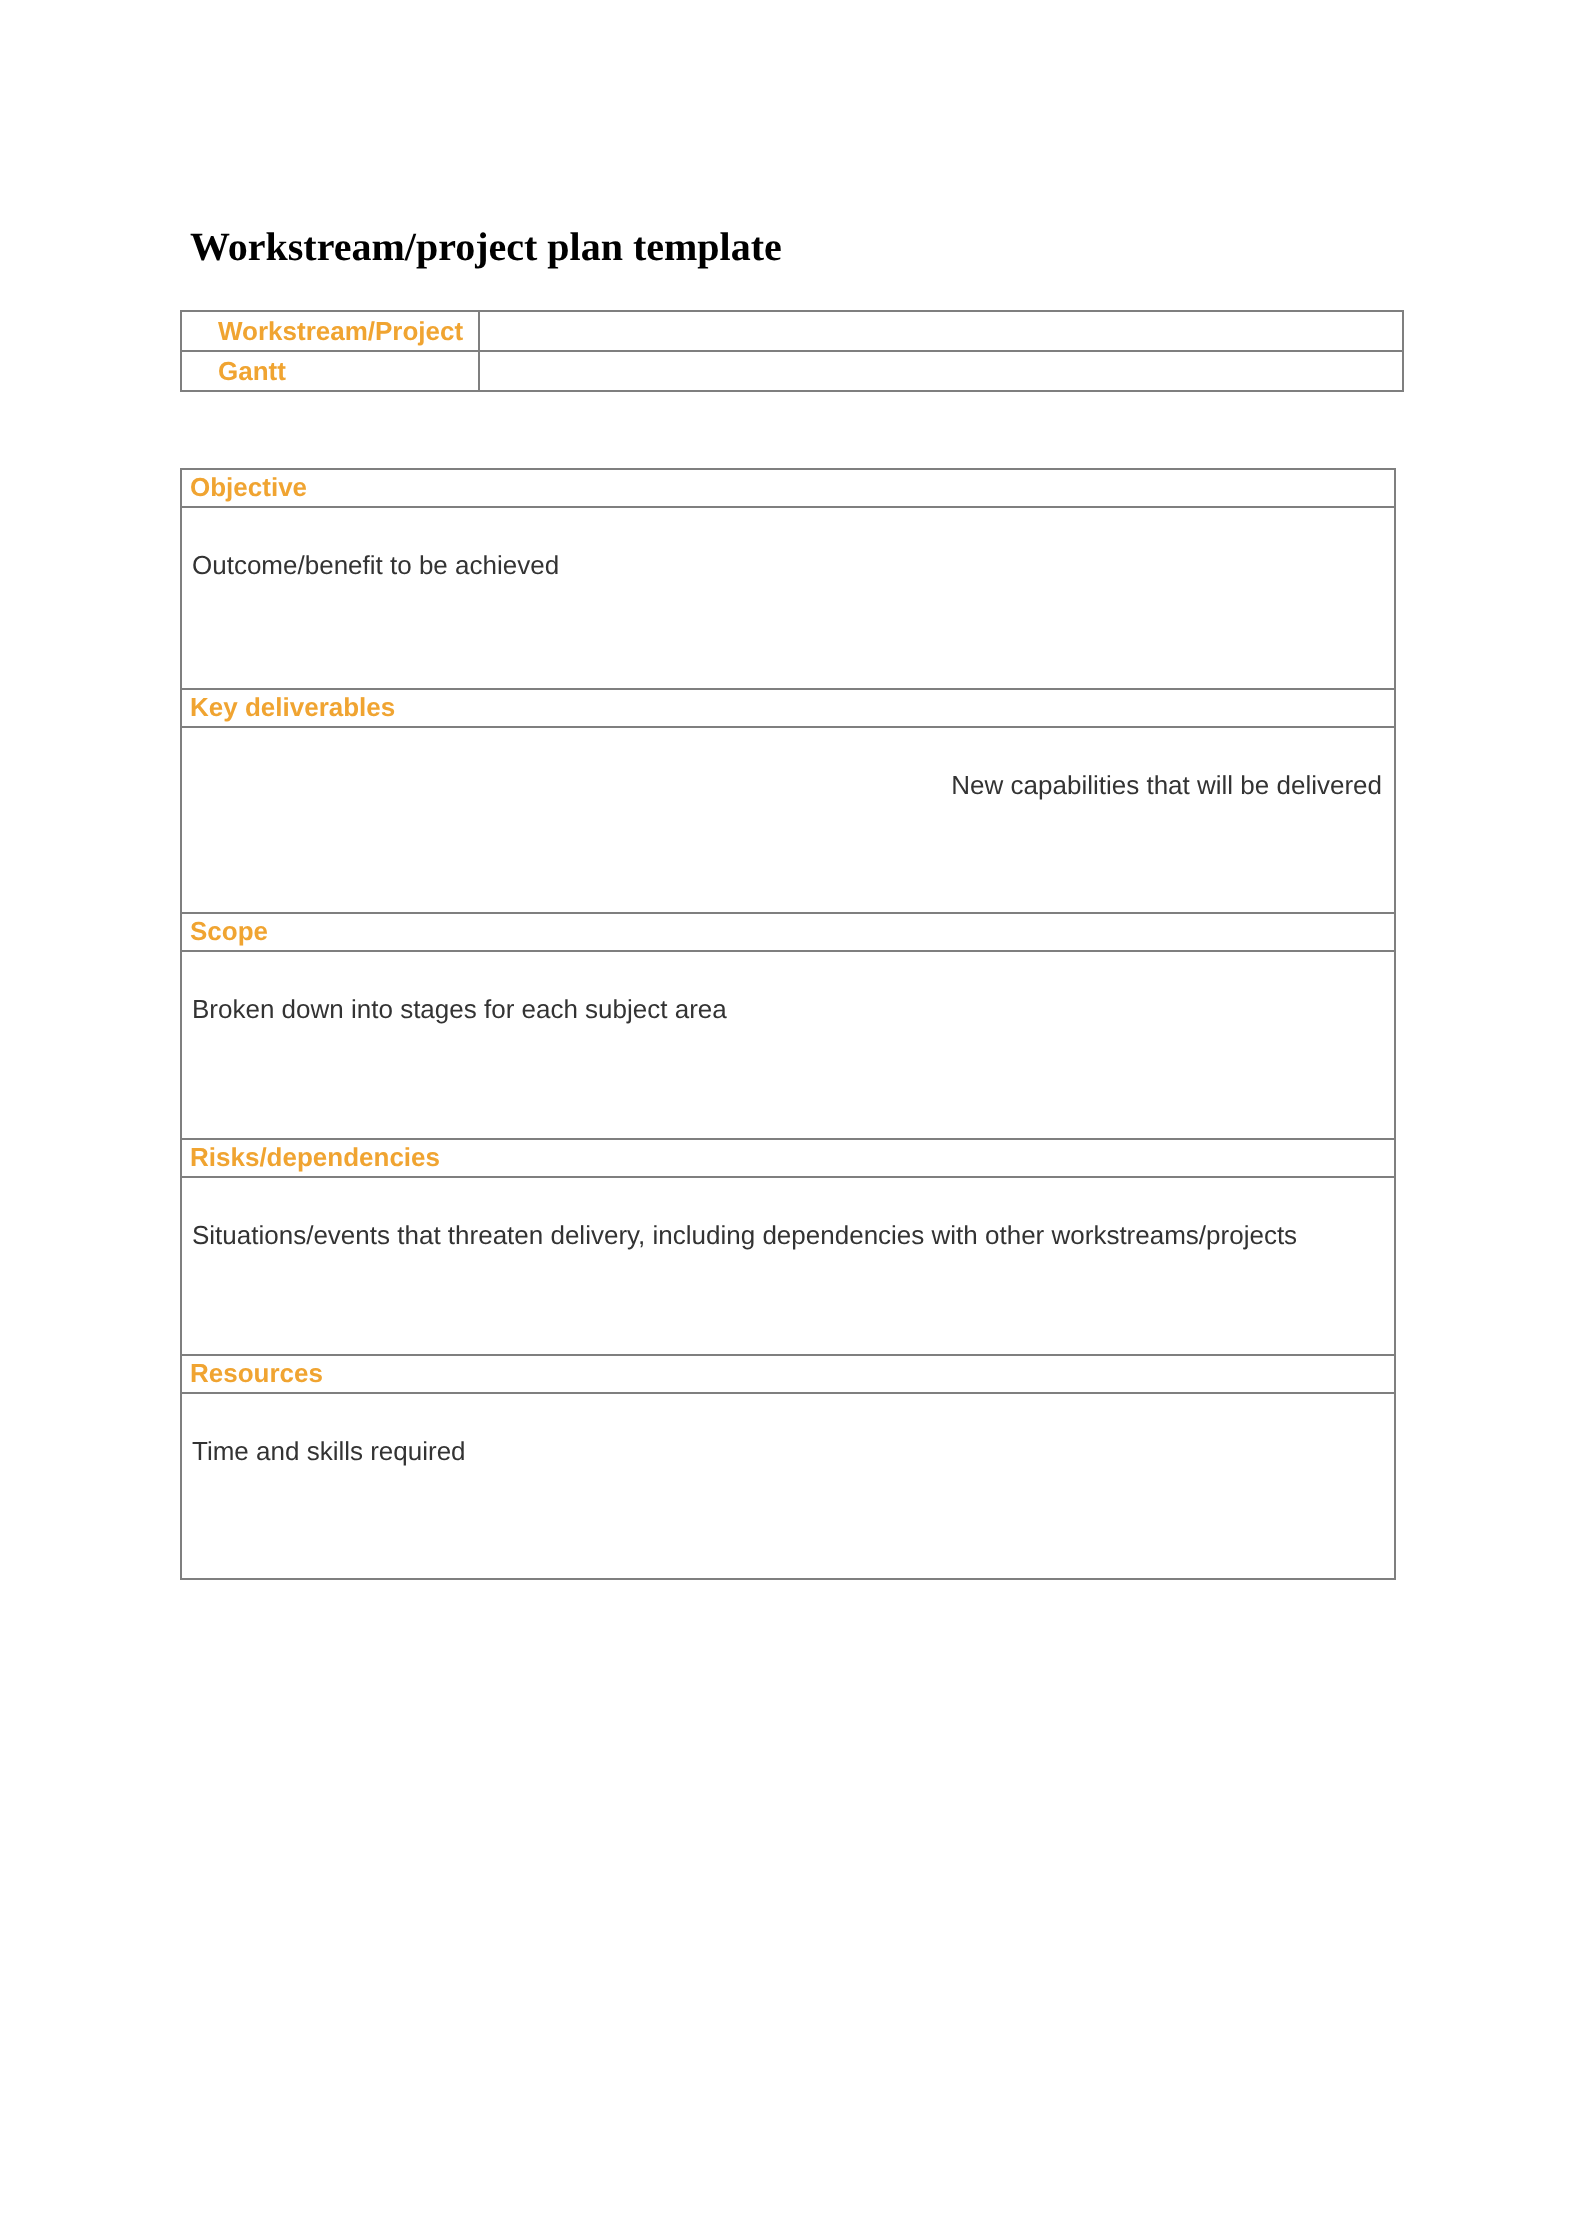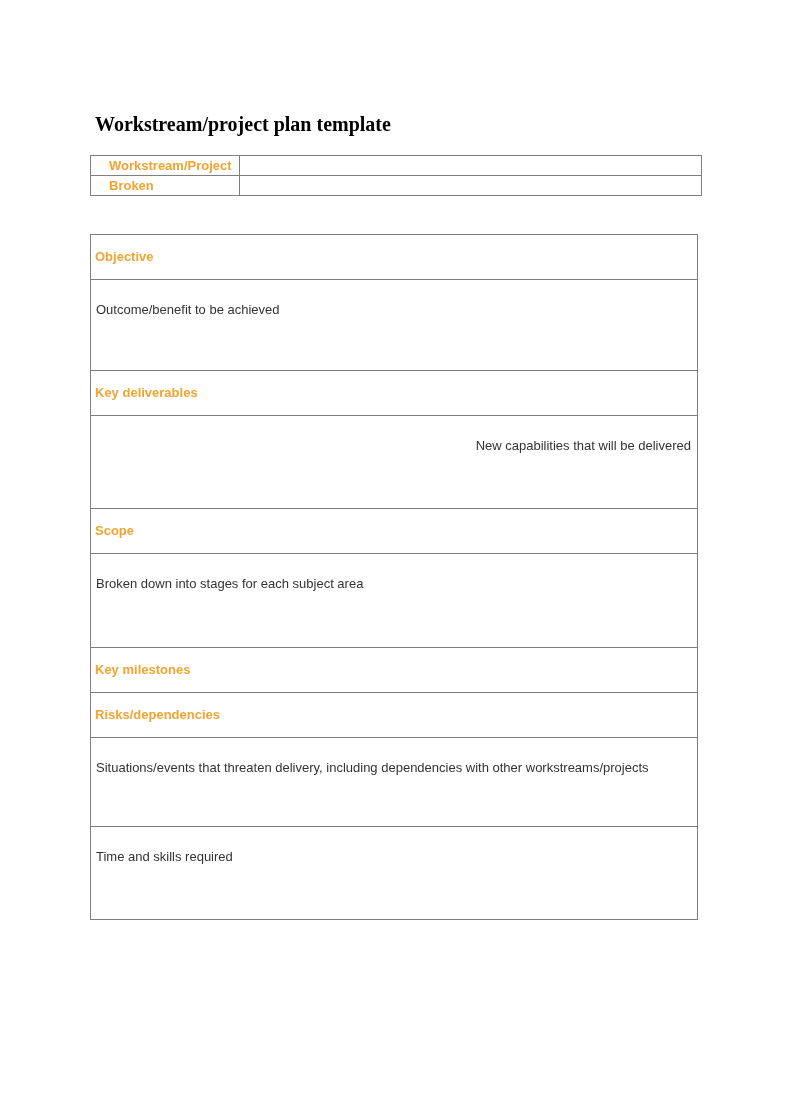--- a/index.html
+++ b/index.html
@@ -45,21 +45,21 @@
   .main-table {
     margin: 38px 0 0 90px;
     width: 608px;
   }
   .main-table td {
     border: 1px solid #7f7f7f;
     vertical-align: top;
   }
   .section-heading {
     height: 19px;
-    padding: 14px 4px;
+    padding: 1px 4px;
     color: #f0a431;
     font-weight: bold;
     font-size: 13px;
     line-height: 16px;
     vertical-align: middle !important;
   }
   .section-content {
     padding: 20px 6px 4px 5px;
   }
   .content-0 { height: 91px; }
@@ -81,21 +81,21 @@
 
   <h1 class="doc-title">Workstream/project plan template</h1>
 
   <table class="meta-table">
     <tbody>
       <tr>
         <td class="meta-label">Workstream/Project</td>
         <td class="meta-value"></td>
       </tr>
       <tr>
-        <td class="meta-label">Broken</td>
+        <td class="meta-label">Gantt</td>
         <td class="meta-value"></td>
       </tr>
     </tbody>
   </table>
 
   <table class="main-table">
     <tbody>
 
       <tr>
         <td class="section-heading">Objective</td>
@@ -117,33 +117,33 @@
 
       <tr>
         <td class="section-heading">Scope</td>
       </tr>
       <tr>
         <td class="section-content content-2">
           <span class="desc">Broken down into stages for each subject area</span>
         </td>
       </tr>
 
-      <tr>
-        <td class="section-heading">Key milestones</td>
-      </tr>
 
       <tr>
         <td class="section-heading">Risks/dependencies</td>
       </tr>
       <tr>
         <td class="section-content content-4">
           <span class="desc">Situations/events that threaten delivery, including dependencies with other workstreams/projects</span>
         </td>
       </tr>
 
+      <tr>
+        <td class="section-heading">Resources</td>
+      </tr>
       <tr>
         <td class="section-content content-5">
           <span class="desc">Time and skills required</span>
         </td>
       </tr>
 
     </tbody>
   </table>
 
 </div>

